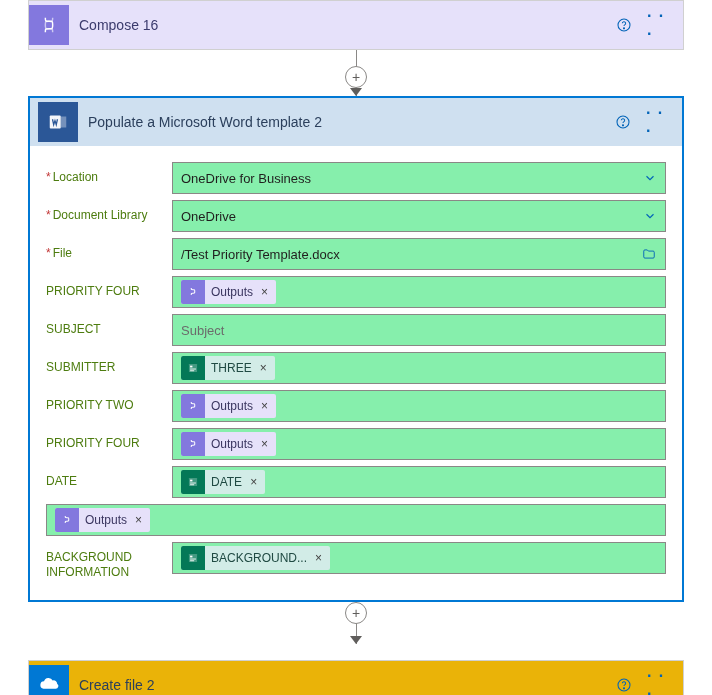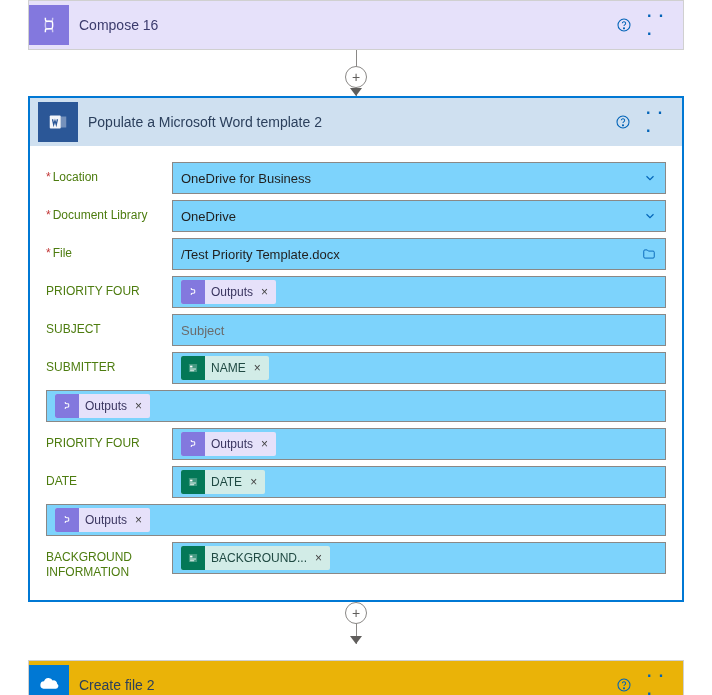--- a/index.html
+++ b/index.html
@@ -94,21 +94,21 @@
     line-height: 1.25;
   }
   .req::before { content: "*"; color: #c23636; margin-right: 2px; }
 
   .field {
     flex: 1 1 auto;
     border: 1px solid #8a8886;
     min-height: 32px;
     display: flex; align-items: center;
     padding: 3px 8px;
-    background: #7dd3fc;
+    background: #86efac;
     gap: 4px;
   }
   .field .text { flex: 1 1 auto; color: #201f1e; }
   .field .placeholder { color: #6b6b6b; }
   .chevron {
     width: 14px; height: 14px;
     color: #0364b8;
   }
   .folder-ico { width: 16px; height: 14px; color: #0364b8; }
 
@@ -243,27 +243,28 @@
         <div class="field">
           <span class="token teal">
             <span class="tkn-icon">
                 <svg viewBox="0 0 24 24" fill="#fff">
                   <rect x="5" y="5" width="14" height="14" rx="1" fill="#fff" opacity="0.25"></rect>
                   <rect x="7" y="8" width="4" height="3" fill="#fff"></rect>
                   <rect x="7" y="13" width="10" height="1.5" fill="#fff"></rect>
                   <rect x="7" y="16" width="7" height="1.5" fill="#fff"></rect>
                 </svg>
               </span>
-            <span>NAME</span>
-            <span class="tkn-x">×</span>
-          </span>
-        </div>
-      </div>
-
-      <div class="row">
+            <span>THREE</span>
+            <span class="tkn-x">×</span>
+          </span>
+        </div>
+      </div>
+
+      <div class="row">
+        <div class="label">PRIORITY TWO</div>
         <div class="field">
           <span class="token purple">
             <span class="tkn-icon">
                 <svg viewBox="0 0 24 24" fill="none" stroke="#fff" stroke-width="1.8">
                   <path d="M9 5c0 3 0 3 3 3s3 0 3 3-0 3-3 3-3 0-3 3"></path>
                 </svg>
               </span>
             <span>Outputs</span>
             <span class="tkn-x">×</span>
           </span>

